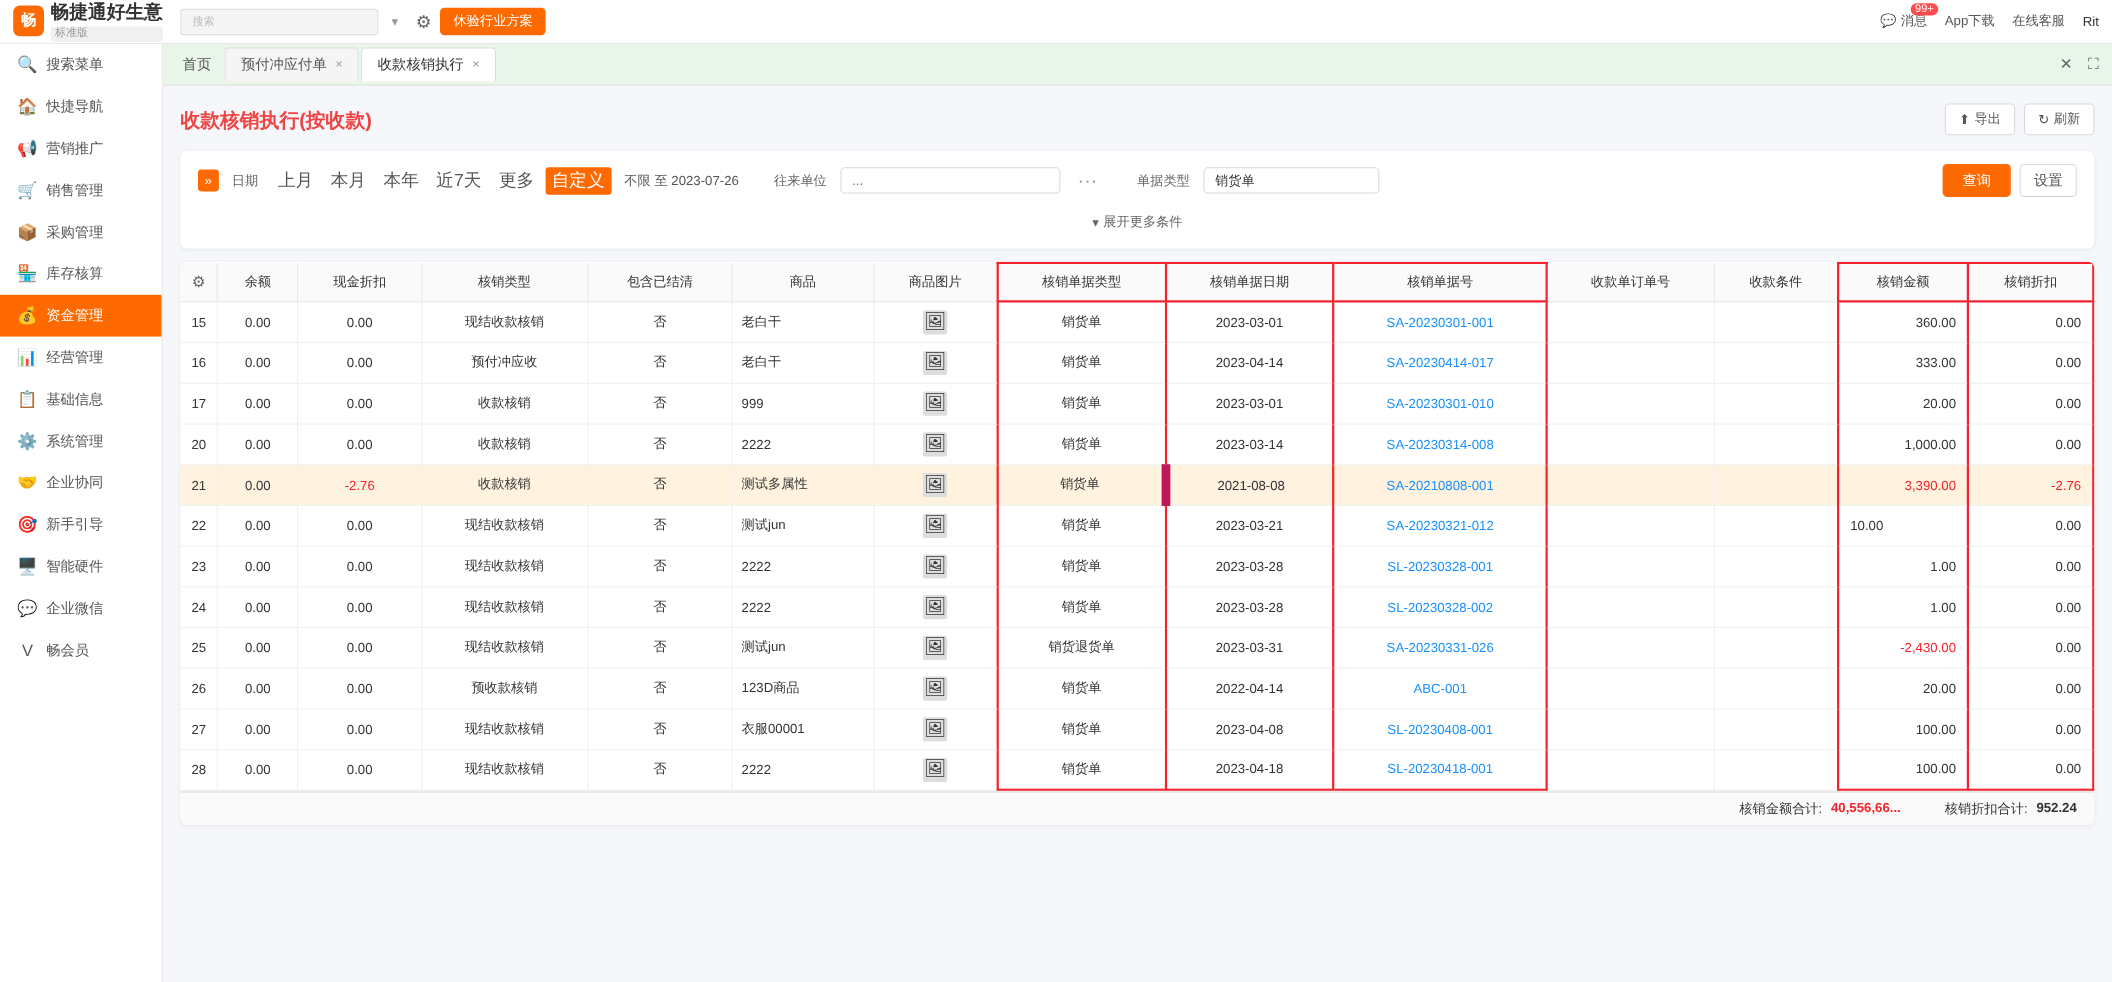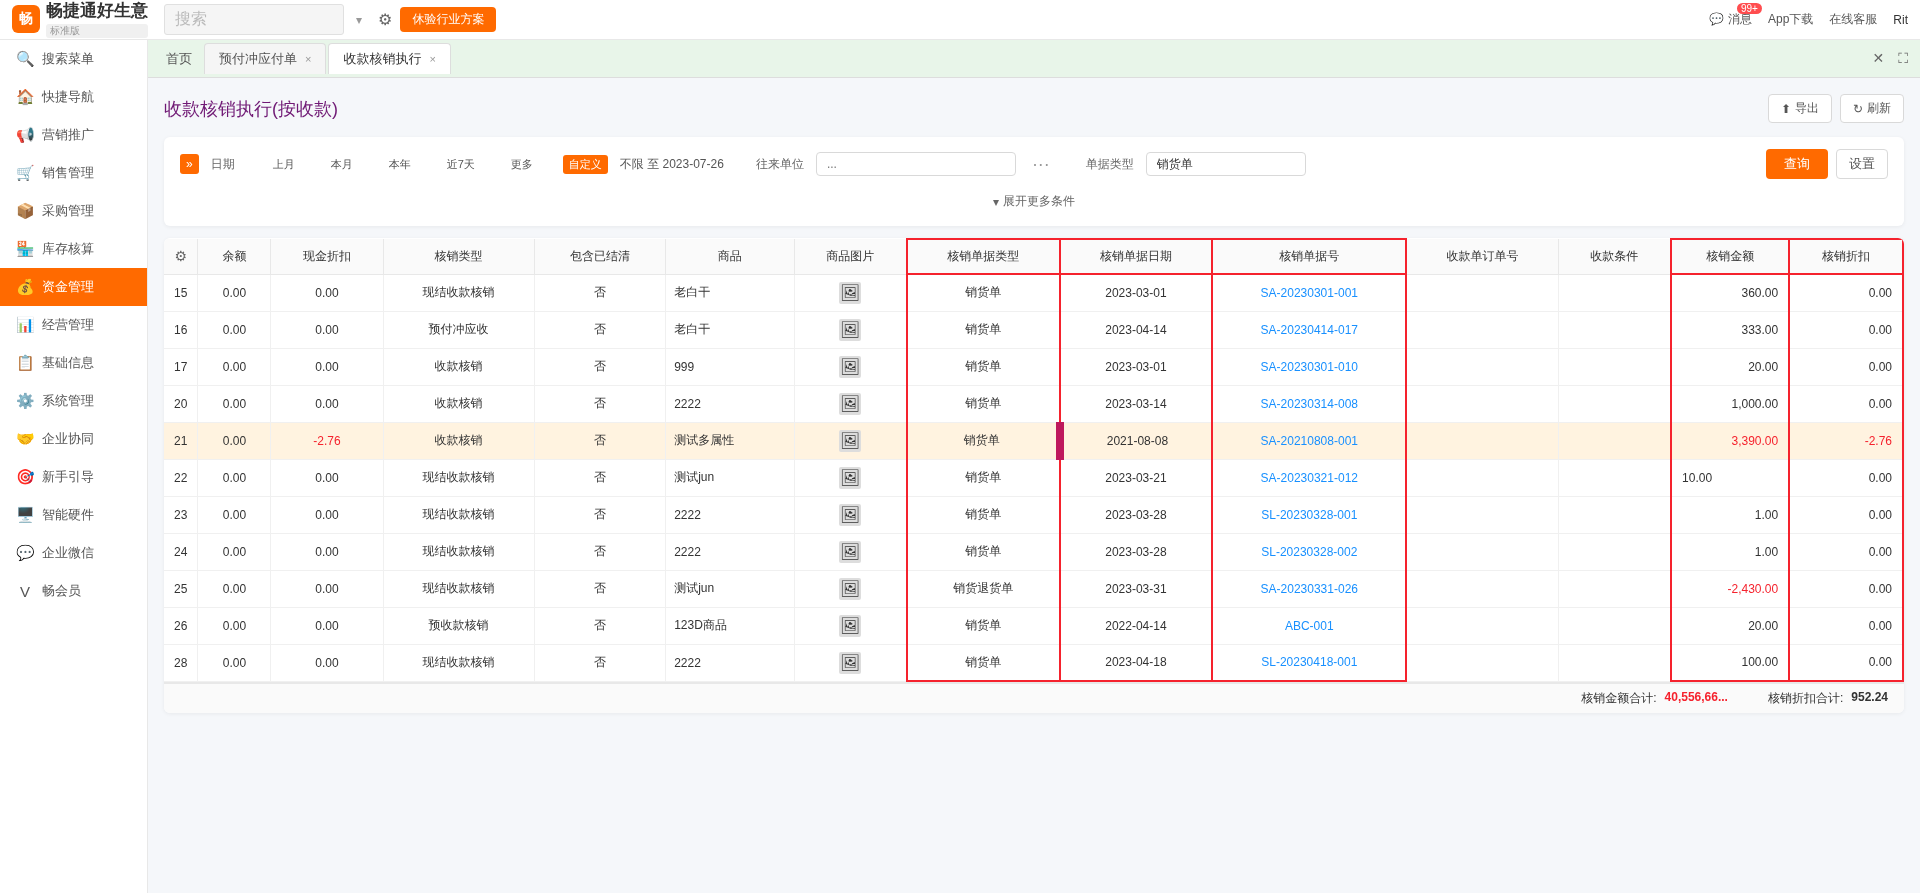--- a/index.html
+++ b/index.html
@@ -32,31 +32,31 @@
     .tab-home { background: transparent; border: none; font-size: 13px; color: #555; padding: 6px 10px; cursor: pointer; }
     .tab-close { font-size: 11px; color: #999; cursor: pointer; margin-left: 2px; }
     .tab-bar-right { margin-left: auto; display: flex; gap: 6px; }
     .tab-bar-icon { font-size: 14px; color: #666; cursor: pointer; padding: 4px; }
 
     
     .page-content { flex: 1; overflow-y: auto; padding: 16px; background: #f5f7fa; }
 
     
     .page-header { display: flex; align-items: center; justify-content: space-between; margin-bottom: 14px; }
-    .page-title { font-size: 18px; font-weight: normal; color: #701a75; }
+    .page-title { font-size: 18px; font-weight: bold; color: #ef4444; }
     .page-header-actions { display: flex; gap: 8px; }
     .btn-export { background: #fff; border: 1px solid #d9d9d9; border-radius: 4px; padding: 5px 12px; font-size: 12px; color: #555; cursor: pointer; display: flex; align-items: center; gap: 4px; }
     .btn-refresh { background: #fff; border: 1px solid #d9d9d9; border-radius: 4px; padding: 5px 12px; font-size: 12px; color: #555; cursor: pointer; display: flex; align-items: center; gap: 4px; }
 
     
     .filter-bar { background: #fff; border-radius: 6px; padding: 12px 16px; margin-bottom: 12px; display: flex; flex-direction: column; gap: 10px; box-shadow: 0 1px 4px rgba(0,0,0,0.06); }
     .filter-row { display: flex; align-items: center; gap: 12px; flex-wrap: wrap; }
     .filter-label { font-size: 12px; color: #666; white-space: nowrap; }
     .filter-date-btns { display: flex; gap: 4px; align-items: center; }
-    .filter-date-btn { font-size: 11px; color: #555; cursor: pointer; padding: 2px 6px; border-radius: 3px; margin-left: 20px; }
+    .filter-date-btn { font-size: 16px; color: #555; cursor: pointer; padding: 2px 6px; border-radius: 3px; }
     .filter-date-btn.active { background: #ff6a00; color: #fff; border-radius: 3px; }
     .filter-input { border: 1px solid #d9d9d9; border-radius: 4px; padding: 4px 10px; font-size: 12px; min-width: 180px; color: #333; }
     .filter-select { border: 1px solid #d9d9d9; border-radius: 4px; padding: 4px 24px 4px 10px; font-size: 12px; color: #333; background: #fff; min-width: 160px; appearance: none; }
     .filter-dots { color: #999; font-size: 18px; padding: 0 4px; }
     .btn-query { background: #ff6a00; color: #fff; border: none; border-radius: 4px; padding: 5px 18px; font-size: 13px; cursor: pointer; }
     .btn-setting { background: #fff; border: 1px solid #d9d9d9; border-radius: 4px; padding: 5px 12px; font-size: 13px; cursor: pointer; color: #555; }
     .expand-bar { display: flex; justify-content: center; padding: 4px 0; }
     .expand-btn { font-size: 12px; color: #666; cursor: pointer; display: flex; align-items: center; gap: 4px; }
 
     
@@ -90,21 +90,21 @@
 <body>
 
 <div class="top-bar">
   <div class="logo-area" style="border-bottom:none;padding:0;gap:6px;display:flex;align-items:center;">
     <div class="logo-icon">畅</div>
     <div style="display:flex;flex-direction:column;line-height:1.2;">
       <span style="font-size:17px;font-weight:bold;color:#333;">畅捷通好生意</span>
       <span class="logo-badge">标准版</span>
     </div>
   </div>
-  <div style="width:180px;background:#f5f5f5;border:1px solid #e0e0e0;border-radius:3px;padding:4px 10px;font-size:16px;color:#bbb;margin-left:8px;">搜索</div>
+  <div style="width:180px;background:#f5f5f5;border:1px solid #e0e0e0;border-radius:3px;padding:4px 10px;font-size:10px;color:#bbb;margin-left:8px;">搜索</div>
   <span style="color:#999;font-size:12px;margin-left:4px;">▾</span>
   <span style="font-size:16px;color:#666;margin-left:8px;">⚙</span>
   <button class="top-bar-btn">休验行业方案</button>
   <div class="top-bar-right">
     <div class="top-bar-badge">
       <span>💬</span>
       <span>消息</span>
       <span class="badge-count">99+</span>
     </div>
     <span style="cursor:pointer;">App下载</span>
@@ -446,20 +446,38 @@
     </td>
     <td style="border-left:2px solid #f5222d;border-right:2px solid #f5222d;">销货单</td>
     <td style="border-left:2px solid #f5222d;border-right:2px solid #f5222d;">2022-04-14</td>
     <td style="border-left:2px solid #f5222d;border-right:2px solid #f5222d;"><a class="td-link">ABC-001</a></td>
     <td></td>
     <td></td>
     <td style="border-left:2px solid #f5222d;border-right:2px solid #f5222d;text-align:right;" class="">20.00</td>
     <td style="border-left:2px solid #f5222d;border-right:2px solid #f5222d;text-align:right;" class="">0.00</td>
   </tr>
               <tr>
+    <td>27</td>
+    <td>0.00</td>
+    <td>0.00</td>
+    <td>现结收款核销</td>
+    <td>否</td>
+    <td style="text-align:left;padding-left:8px;">衣服00001</td>
+    <td>
+      <span style="display:inline-block;width:22px;height:22px;background:#ddd;border-radius:2px;font-size:16px;line-height:22px;">🖼</span>
+    </td>
+    <td style="border-left:2px solid #f5222d;border-right:2px solid #f5222d;">销货单</td>
+    <td style="border-left:2px solid #f5222d;border-right:2px solid #f5222d;">2023-04-08</td>
+    <td style="border-left:2px solid #f5222d;border-right:2px solid #f5222d;"><a class="td-link">SL-20230408-001</a></td>
+    <td></td>
+    <td></td>
+    <td style="border-left:2px solid #f5222d;border-right:2px solid #f5222d;text-align:right;" class="">100.00</td>
+    <td style="border-left:2px solid #f5222d;border-right:2px solid #f5222d;text-align:right;" class="">0.00</td>
+  </tr>
+              <tr>
     <td>28</td>
     <td>0.00</td>
     <td>0.00</td>
     <td>现结收款核销</td>
     <td>否</td>
     <td style="text-align:left;padding-left:8px;">2222</td>
     <td>
       <span style="display:inline-block;width:22px;height:22px;background:#ddd;border-radius:2px;font-size:16px;line-height:22px;">🖼</span>
     </td>
     <td style="border-left: 2px solid rgb(245, 34, 45); border-right: 2px solid rgb(245, 34, 45); border-bottom: 2px solid rgb(245, 34, 45);">销货单</td>

